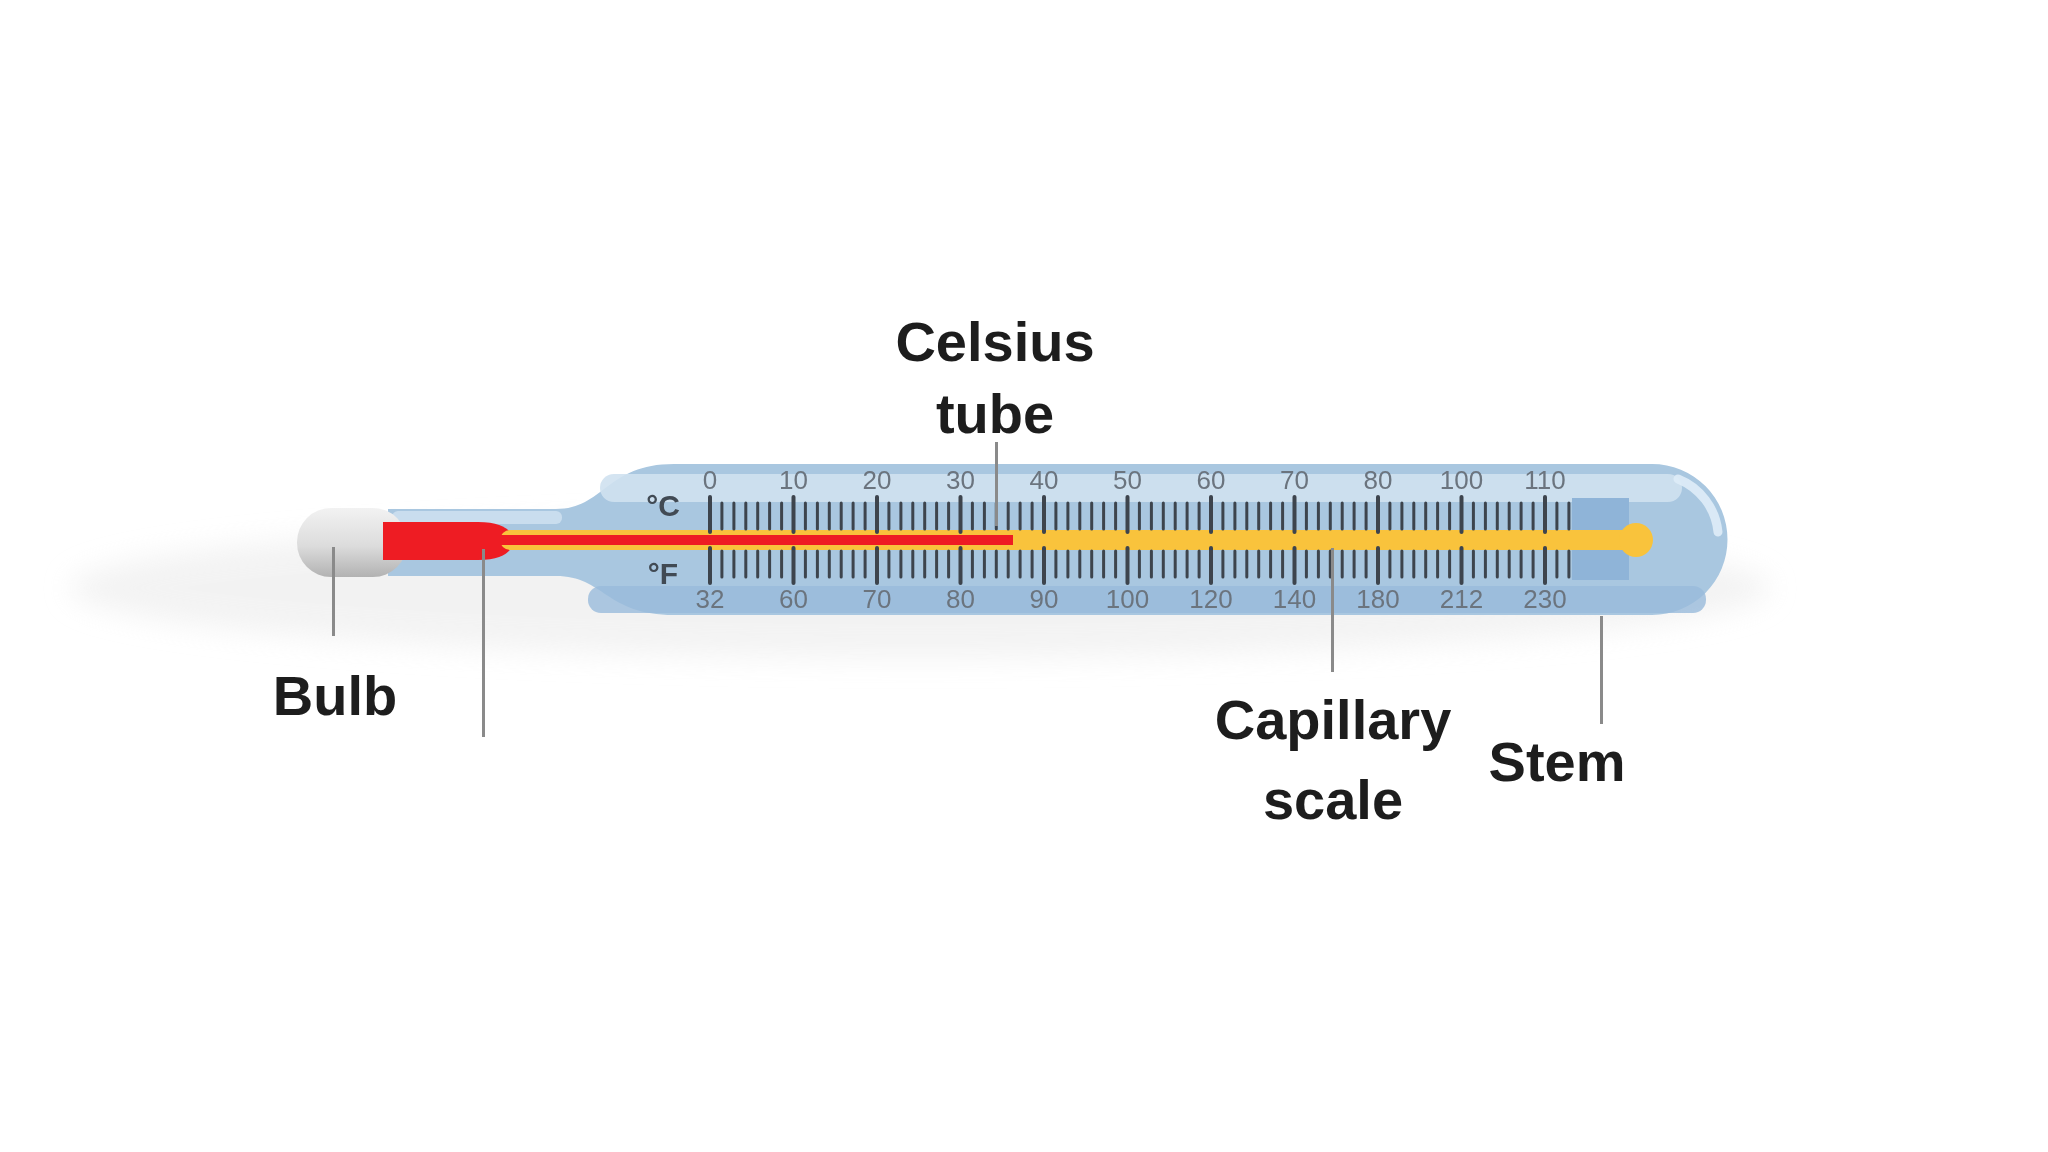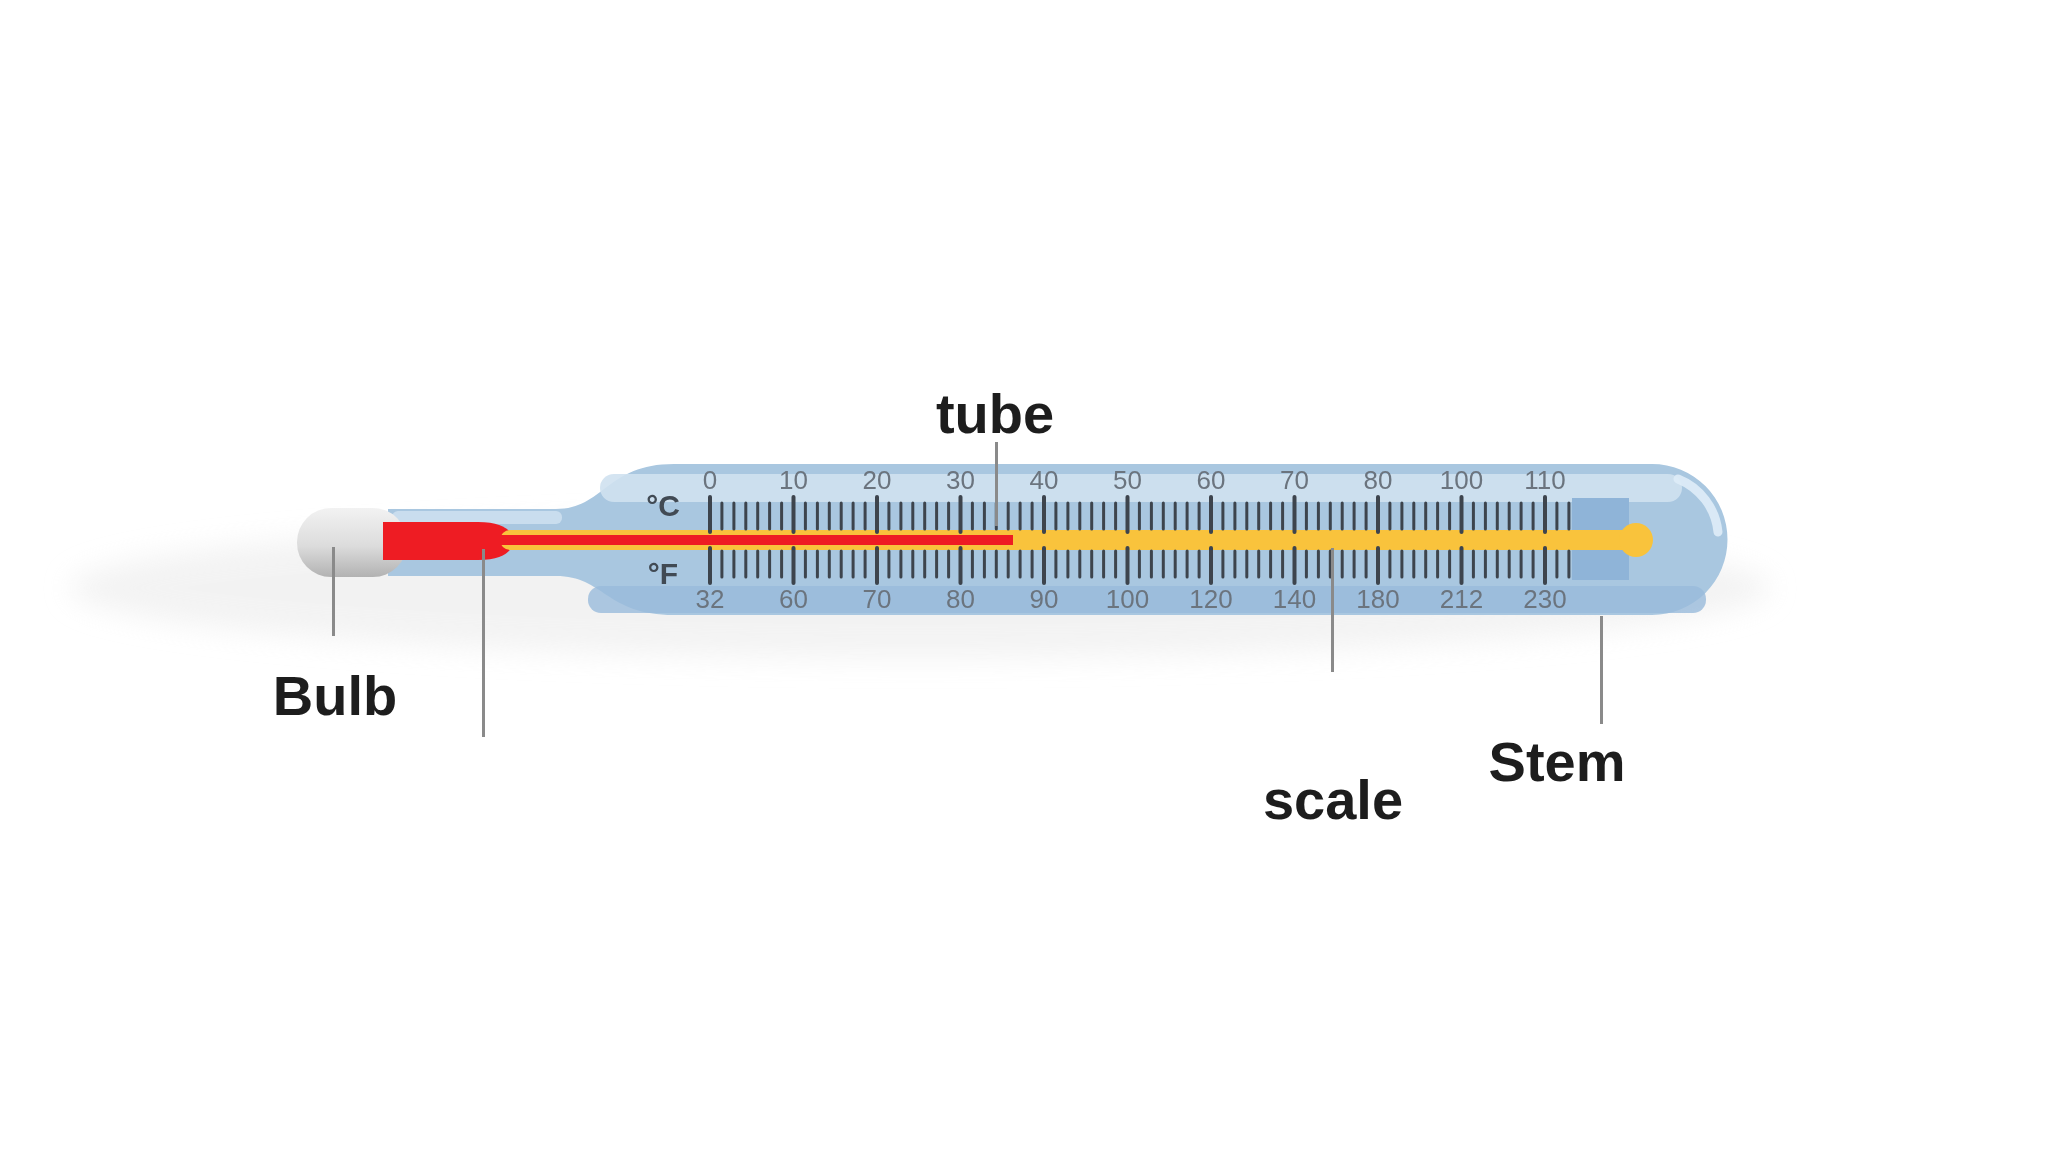--- a/index.html
+++ b/index.html
@@ -252,27 +252,27 @@
     <text x="663" y="584" font-size="30" font-weight="bold" fill="#414a54" text-anchor="middle" font-family="Liberation Sans, sans-serif">°F</text>
   </svg>
 
   <div class="leader" style="left:332px;top:547px;height:89px;"></div>
   <div class="leader" style="left:482px;top:549px;height:188px;"></div>
   <div class="leader" style="left:995px;top:442px;height:84px;"></div>
   <div class="leader" style="left:1331px;top:548px;height:124px;"></div>
   <div class="leader" style="left:1600px;top:616px;height:108px;"></div>
 
   <div class="diagram-label" style="left:995px;top:306px;">
-    <br>
+    <span>Celsius</span><br>
     <span>tube</span>
   </div>
 
   <div class="diagram-label" style="left:335px;top:648px;margin-top:12px;">Bulb</div>
 
 
   <div class="diagram-label" style="left:1333px;top:680px;line-height:80px;">
-    <br>
+    <span>Capillary</span><br>
     <span>scale</span>
   </div>
 
   <div class="diagram-label" style="left:1557px;top:726px;">Stem</div>
 
 </div>
 
 </body></html>

